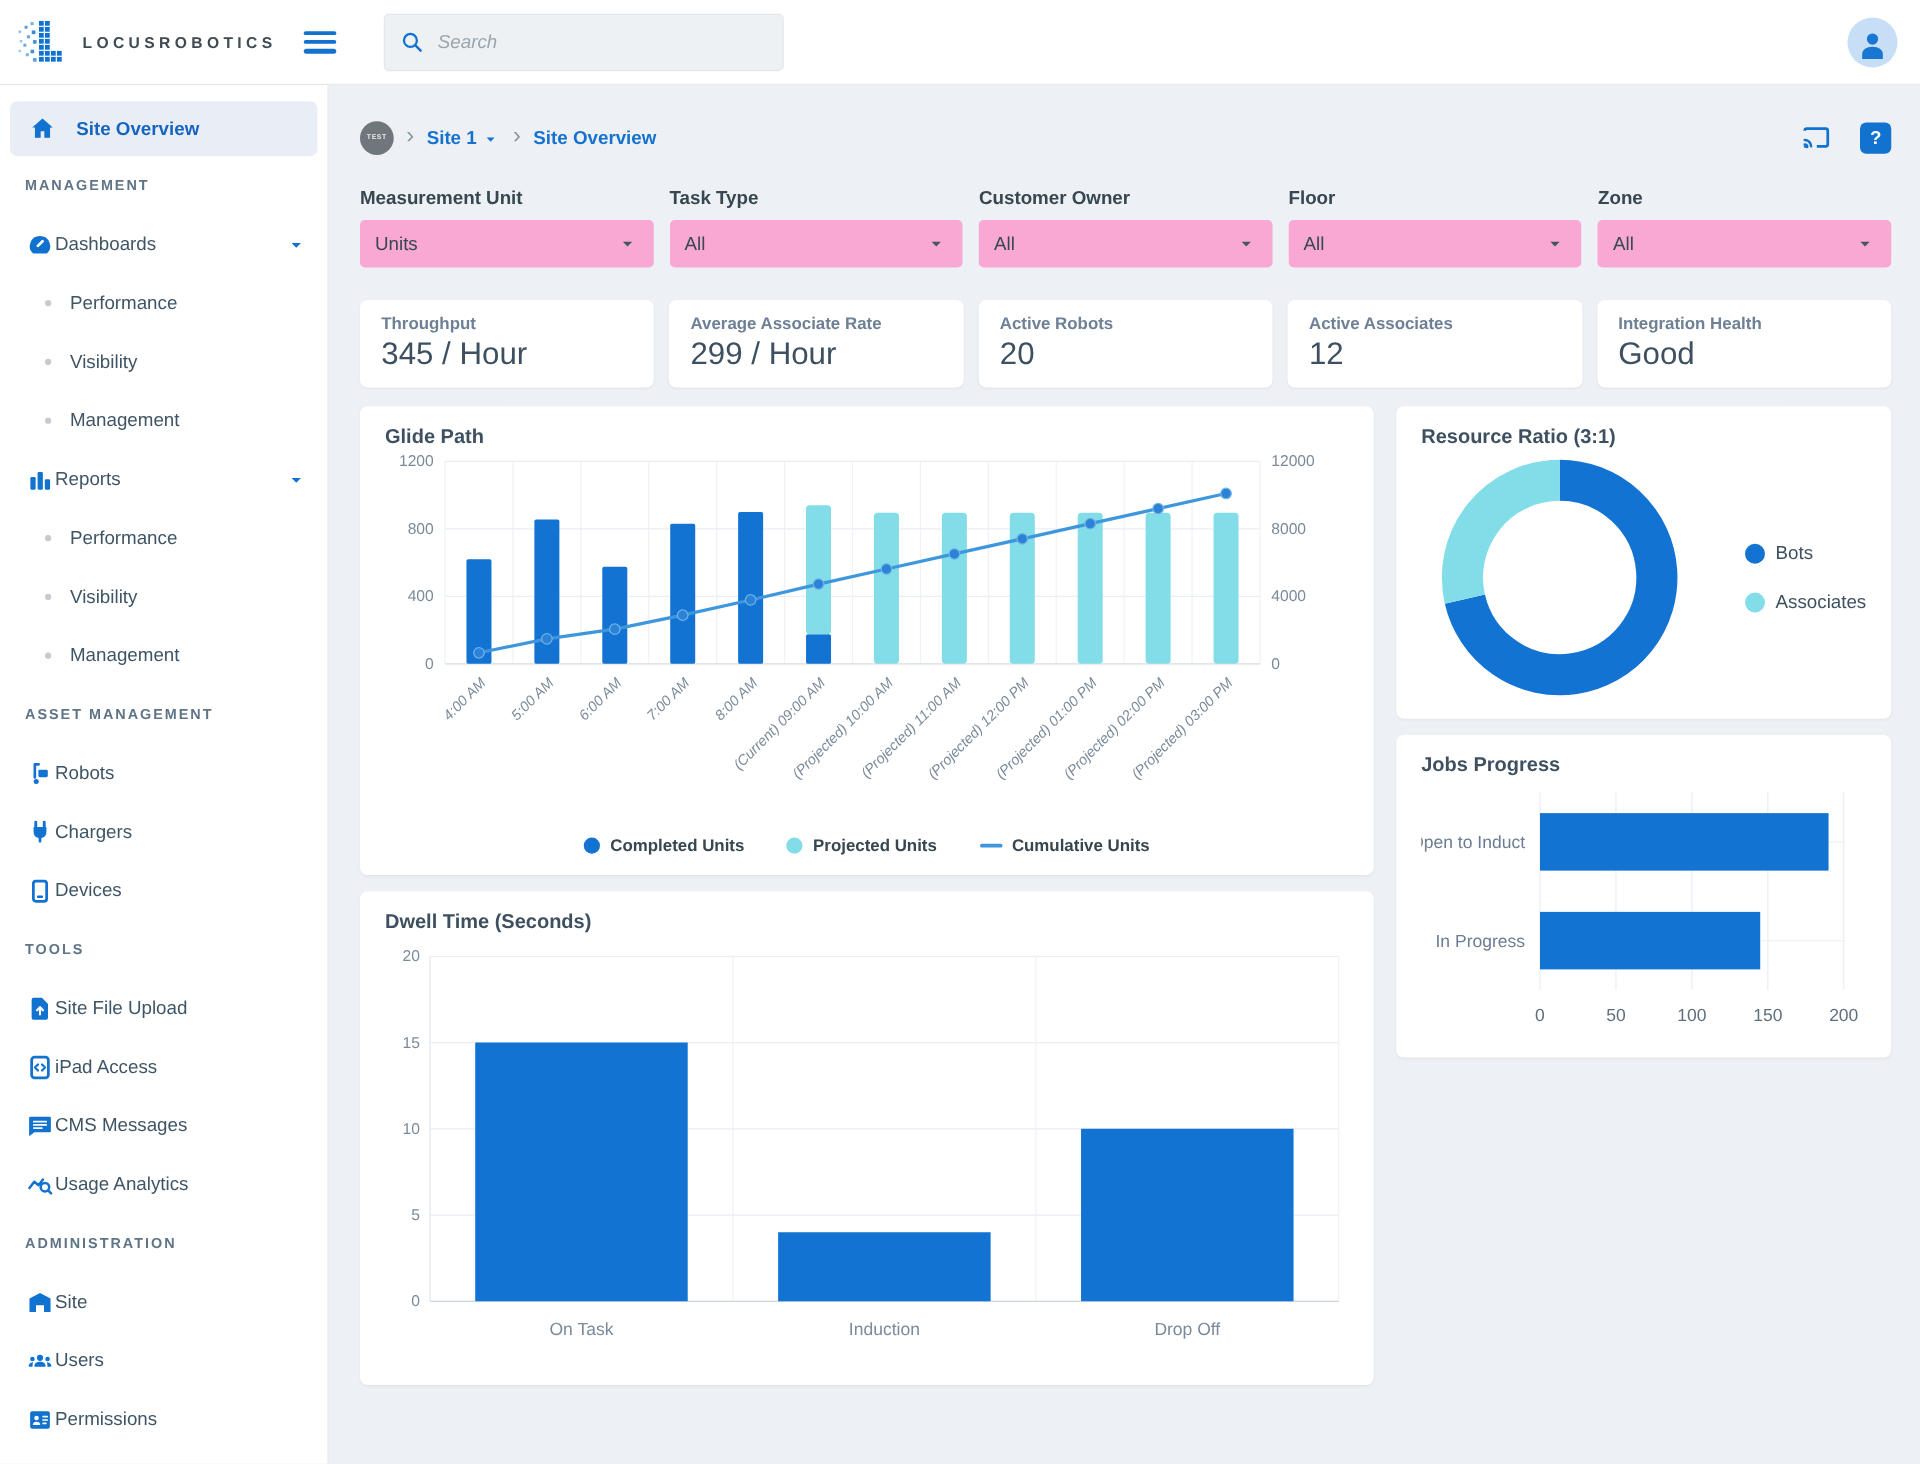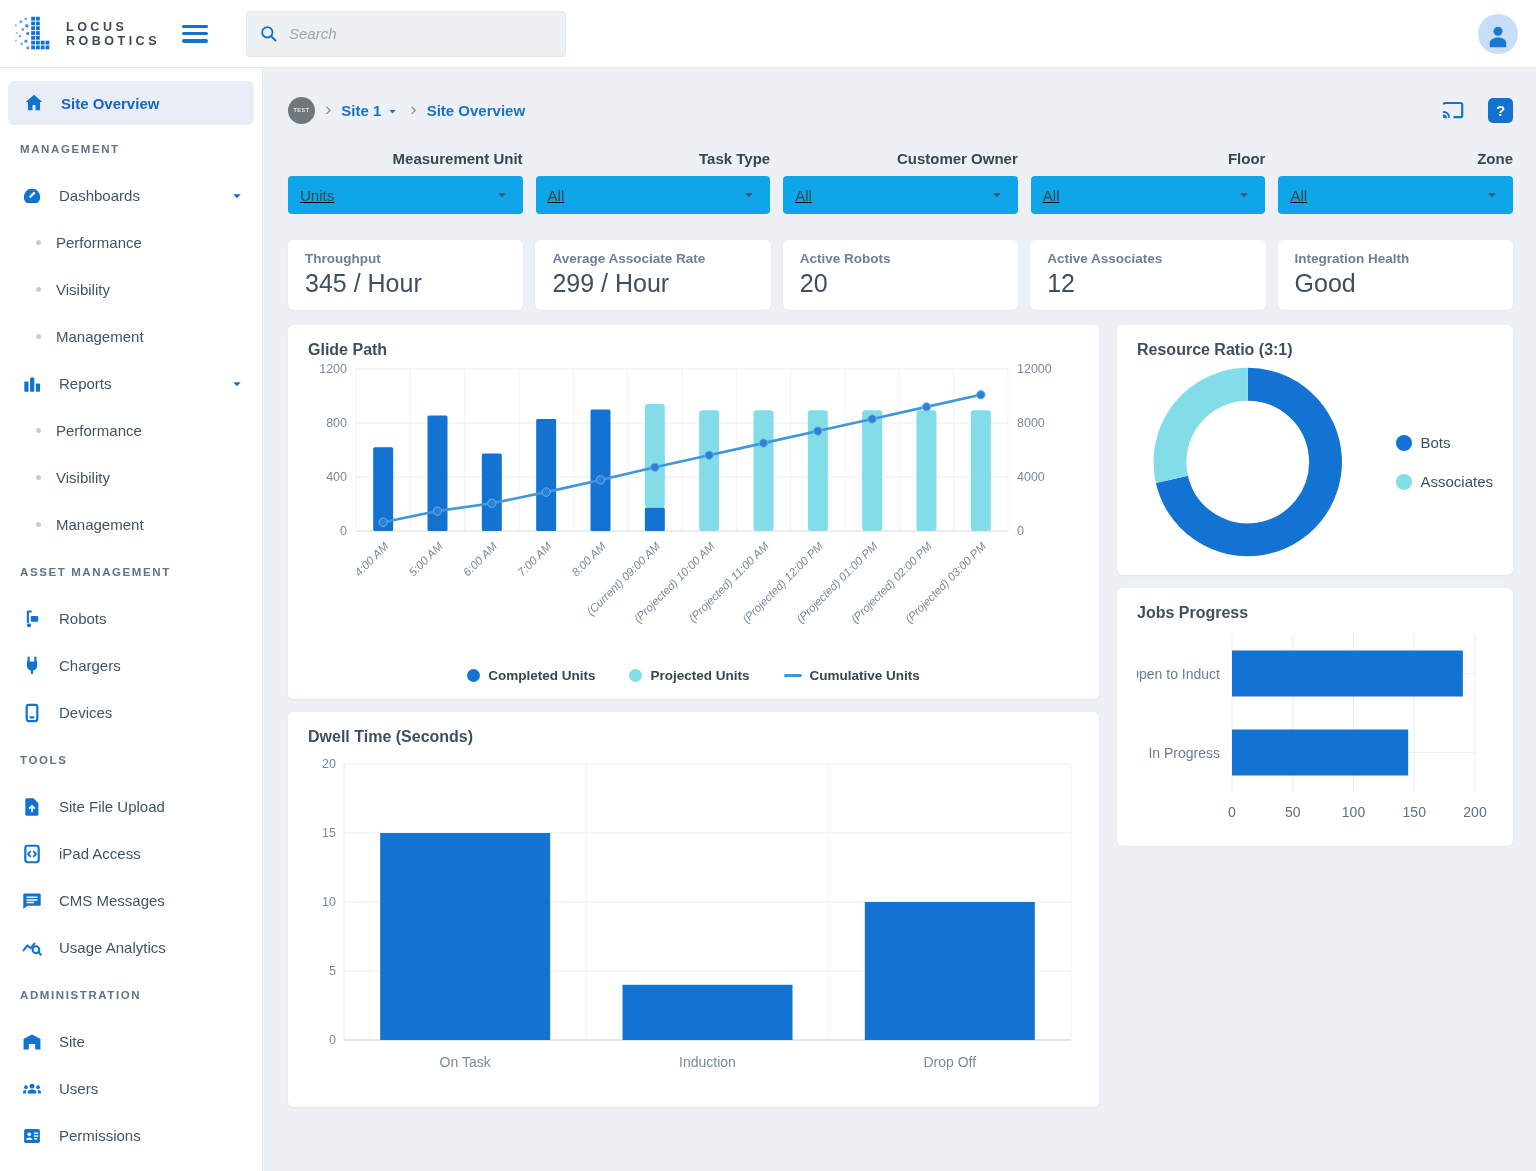--- a/index.html
+++ b/index.html
@@ -5,21 +5,21 @@
   * { margin:0; padding:0; box-sizing:border-box; }
   html,body { width:1536px; height:1171px; overflow:hidden;
     font-family:"Liberation Sans", sans-serif; background:#edf0f4; }
   .app { width:1536px; height:1171px; display:flex; flex-direction:column; }
 
   
   .topbar { height:68px; background:#fff; border-bottom:1px solid #e5e9ed;
     display:flex; align-items:center; flex-shrink:0; }
   .logo { display:flex; align-items:center; margin-left:12px; gap:8px; cursor:pointer; }
   .logo-mark { width:46px; height:46px; }
-  .logo-text { display:flex; flex-direction:column; line-height:14px; }
+  .logo-text { display:flex; flex-direction:row; line-height:14px; }
   .logo-text span { font-size:12.5px; font-weight:bold; letter-spacing:3.5px; color:#3f4a52; }
   .hamburger { margin-left:22px; width:30px; height:22px; border:none; background:none;
     display:flex; flex-direction:column; justify-content:space-between; cursor:pointer; padding:2px 0; }
   .hamburger span { height:3.2px; width:26px; background:#1172d0; border-radius:2px; }
   .search { margin-left:34px; width:320px; height:46px; background:#eef1f4;
     border:1px solid #e3e7eb; border-radius:4px; display:flex; align-items:center; padding:0 12px; gap:10px; }
   .search svg { width:20px; height:20px; flex-shrink:0; }
   .search input { border:none; background:transparent; outline:none; font-size:15px;
     color:#42525e; width:100%; font-family:"Liberation Sans", sans-serif; }
   .search input::placeholder { color:#9aa6ae; font-style:italic; }
@@ -30,21 +30,21 @@
   
   .shell { flex:1; display:flex; min-height:0; }
   .sidebar { width:263px; background:#fff; border-right:1px solid #e2e6ea;
     padding-top:13px; flex-shrink:0; overflow:hidden; }
   .side-active { margin:0 8px; height:44px; background:#e9eef6; border-radius:6px;
     display:flex; align-items:center; padding-left:14px; gap:15px; cursor:pointer; }
   .side-active .label { font-size:15px; font-weight:bold; color:#1565c0; }
   .side-title { height:47px; display:flex; align-items:center; padding-left:20px;
     font-size:11.5px; font-weight:bold; letter-spacing:1.6px; color:#5f7486; }
   .side-item { height:47px; display:flex; align-items:center; padding:0 16px 0 20px;
-    gap:15px; cursor:pointer; }
+    gap:0; cursor:pointer; }
   .side-item .label { font-size:15px; color:#3f5565; font-weight:500; }
   .side-item .caret { margin-left:auto; }
   .side-sub { height:47px; display:flex; align-items:center; padding-left:36px; gap:15px; cursor:pointer; }
   .side-sub .dot { width:5px; height:5px; border-radius:50%; background:#c3ccd4; flex-shrink:0; }
   .side-sub .label { font-size:15px; color:#3f5565; }
   .icon { width:24px; height:24px; display:inline-flex; align-items:center; justify-content:center; flex-shrink:0; }
   .icon svg { width:22px; height:22px; }
 
   
   .main { flex:1; padding:27px 23px 0 25px; min-width:0; }
@@ -53,23 +53,23 @@
     font-size:5.5px; font-weight:bold; letter-spacing:.5px; display:flex; align-items:center; justify-content:center; }
   .chev { color:#8a97a3; font-size:19px; line-height:1; margin-top:-3px; }
   .crumb-site { display:flex; align-items:flex-end; gap:4px; color:#1672cf; font-size:15px; font-weight:600; cursor:pointer; }
   .crumb-page { color:#1672cf; font-size:15px; font-weight:bold; cursor:pointer; }
   .crumb-actions { margin-left:auto; display:flex; align-items:center; gap:22px; }
   .cast-btn { background:none; border:none; cursor:pointer; width:26px; height:26px; }
   .help-btn { width:25px; height:25px; background:#1172d0; border:none; border-radius:5px; color:#fff;
     font-weight:bold; font-size:15px; cursor:pointer; display:flex; align-items:center; justify-content:center; }
 
   .filters { margin-top:25px; display:grid; grid-template-columns:repeat(5,1fr); gap:13px; }
-  .f-label { font-size:15px; font-weight:bold; color:#37474f; margin-bottom:9px;text-align:right; }
-  .f-select { height:38px; background:#0ea5e9; border-radius:4px; display:flex; align-items:center;
-    padding:0 12px; cursor:pointer;text-decoration:underline; }
+  .f-label { font-size:15px; font-weight:bold; color:#37474f; margin-bottom:9px; }
+  .f-select { height:38px; background:#f9a8d4; border-radius:4px; display:flex; align-items:center;
+    padding:0 12px; cursor:pointer; }
   .f-value { font-size:15px; color:#37474f; }
   .f-select .caret { margin-left:auto; }
   .caret svg { width:18px; height:18px; display:block; }
 
   .kpis { margin-top:26px; display:grid; grid-template-columns:repeat(5,1fr); gap:12px; }
   .kpi { background:#fff; border-radius:6px; height:70px; padding:11px 17px;
     box-shadow:0 1px 2px rgba(40,60,90,.05); }
   .kpi .k-label { font-size:13.5px; font-weight:bold; color:#6e8095; }
   .kpi .k-value { font-size:25px; color:#3e5060; margin-top:3px; }
 

